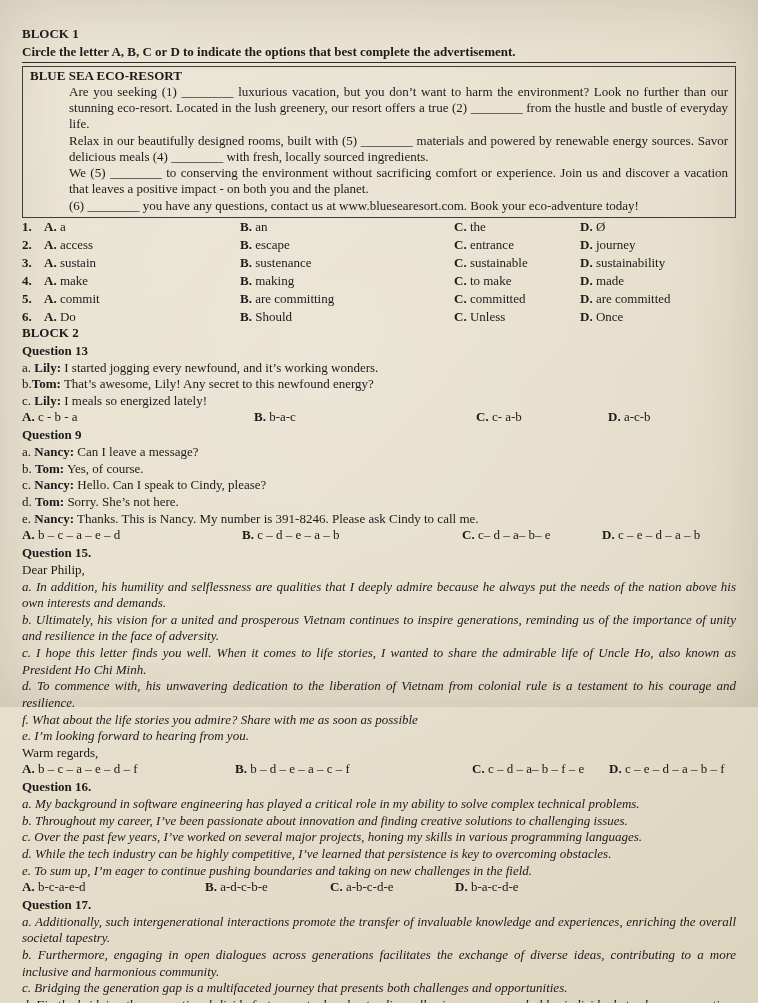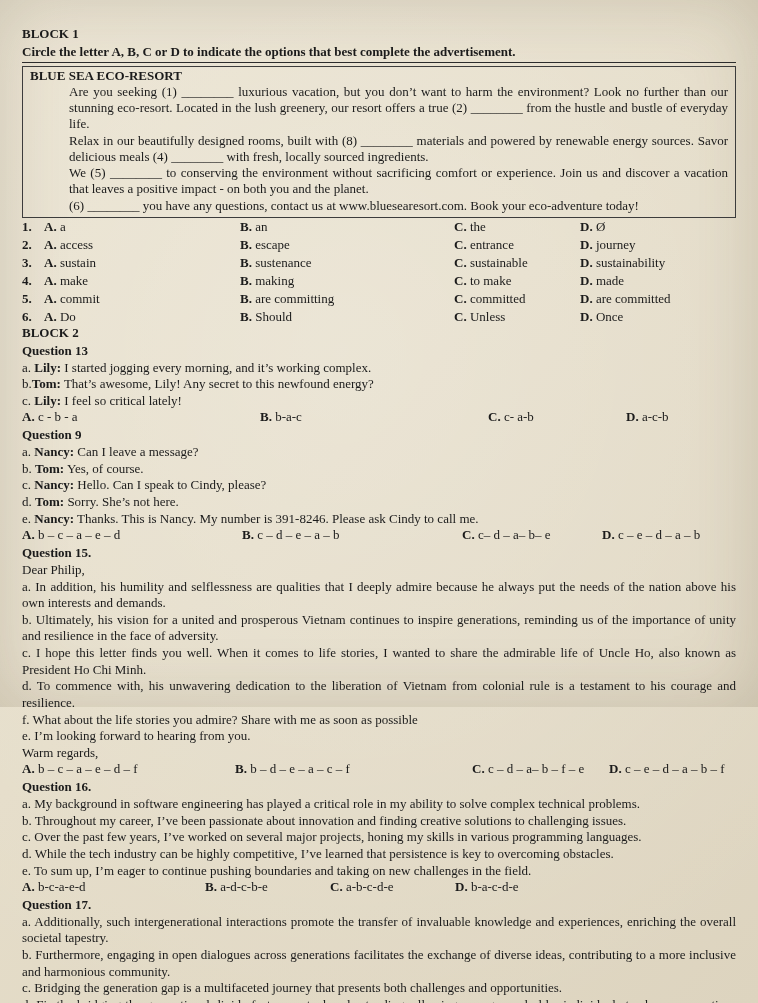--- a/index.html
+++ b/index.html
@@ -35,39 +35,39 @@
   .ad-title { text-align: left; font-weight: bold; }
   .ad-para { text-align: justify; margin-left: 39px; }
   .mcq-row {
     display: grid;
     grid-template-columns: 22px 196px 214px 126px 1fr;
     line-height: 1.26;
     margin-top: 1.5px;
   }
   .q-heading { font-weight: bold; margin-top: 1px; }
   .dialog-line { line-height: 1.28; }
-  .sentence-line { text-align: justify; line-height: 1.28; }
+  .sentence-line { text-align: justify; line-height: 1.28; font-style: italic; }
   .ans-row { display: grid; line-height: 1.3; }
-  .ga { grid-template-columns: 232px 222px 132px 1fr; gap: 6px; }
+  .ga { grid-template-columns: 232px 222px 132px 1fr; }
   .gb { grid-template-columns: 220px 220px 140px 1fr; }
   .gc { grid-template-columns: 213px 237px 137px 1fr; }
   .gd { grid-template-columns: 183px 125px 125px 1fr; }
 </style>
 </head>
 <body>
 
 <div class="page">
 
   <div class="block-heading">BLOCK 1</div>
   <div class="instruction">Circle the letter A, B, C or D to indicate the options that best complete the advertisement.</div>
 
   <div class="ad-box">
     <div class="ad-title">BLUE SEA ECO-RESORT</div>
     <div class="ad-para">Are you seeking (1) ________ luxurious vacation, but you don’t want to harm the environment? Look no further than our stunning eco-resort. Located in the lush greenery, our resort offers a true (2) ________ from the hustle and bustle of everyday life.</div>
-    <div class="ad-para">Relax in our beautifully designed rooms, built with (8) ________ materials and powered by renewable energy sources. Savor delicious meals (4) ________ with fresh, locally sourced ingredients.</div>
+    <div class="ad-para">Relax in our beautifully designed rooms, built with (5) ________ materials and powered by renewable energy sources. Savor delicious meals (4) ________ with fresh, locally sourced ingredients.</div>
     <div class="ad-para">We (5) ________ to conserving the environment without sacrificing comfort or experience. Join us and discover a vacation that leaves a positive impact - on both you and the planet.</div>
     <div class="ad-para">(6) ________ you have any questions, contact us at www.bluesearesort.com. Book your eco-adventure today!</div>
   </div>
 
   <div class="mcq-row">
     <span class="bold">1.</span>
     <span><b>A.</b> <span>a</span></span>
     <span><b>B.</b> <span>an</span></span>
     <span><b>C.</b> <span>the</span></span>
     <span><b>D.</b> <span>Ø</span></span>
@@ -104,23 +104,23 @@
     <span class="bold">6.</span>
     <span><b>A.</b> <span>Do</span></span>
     <span><b>B.</b> <span>Should</span></span>
     <span><b>C.</b> <span>Unless</span></span>
     <span><b>D.</b> <span>Once</span></span>
   </div>
 
   <div class="block-heading">BLOCK 2</div>
 
   <div class="q-heading">Question 13</div>
-  <div class="dialog-line"><span>a. </span><b>Lily:</b> <span>I started jogging every morning, and it’s working complex.</span></div>
+  <div class="dialog-line"><span>a. </span><b>Lily:</b> <span>I started jogging every newfound, and it’s working wonders.</span></div>
   <div class="dialog-line"><span>b.</span><b>Tom:</b> <span>That’s awesome, Lily! Any secret to this newfound energy?</span></div>
-  <div class="dialog-line"><span>c. </span><b>Lily:</b> <span>I feel so critical lately!</span></div>
+  <div class="dialog-line"><span>c. </span><b>Lily:</b> <span>I meals so energized lately!</span></div>
   <div class="ans-row ga">
     <span><b>A.</b> <span>c - b - a</span></span>
     <span><b>B.</b> <span>b-a-c</span></span>
     <span><b>C.</b> <span>c- a-b</span></span>
     <span><b>D.</b> <span>a-c-b</span></span>
   </div>
 
   <div class="q-heading">Question 9</div>
   <div class="dialog-line"><span>a. </span><b>Nancy:</b> <span>Can I leave a message?</span></div>
   <div class="dialog-line"><span>b. </span><b>Tom:</b> <span>Yes, of course.</span></div>

